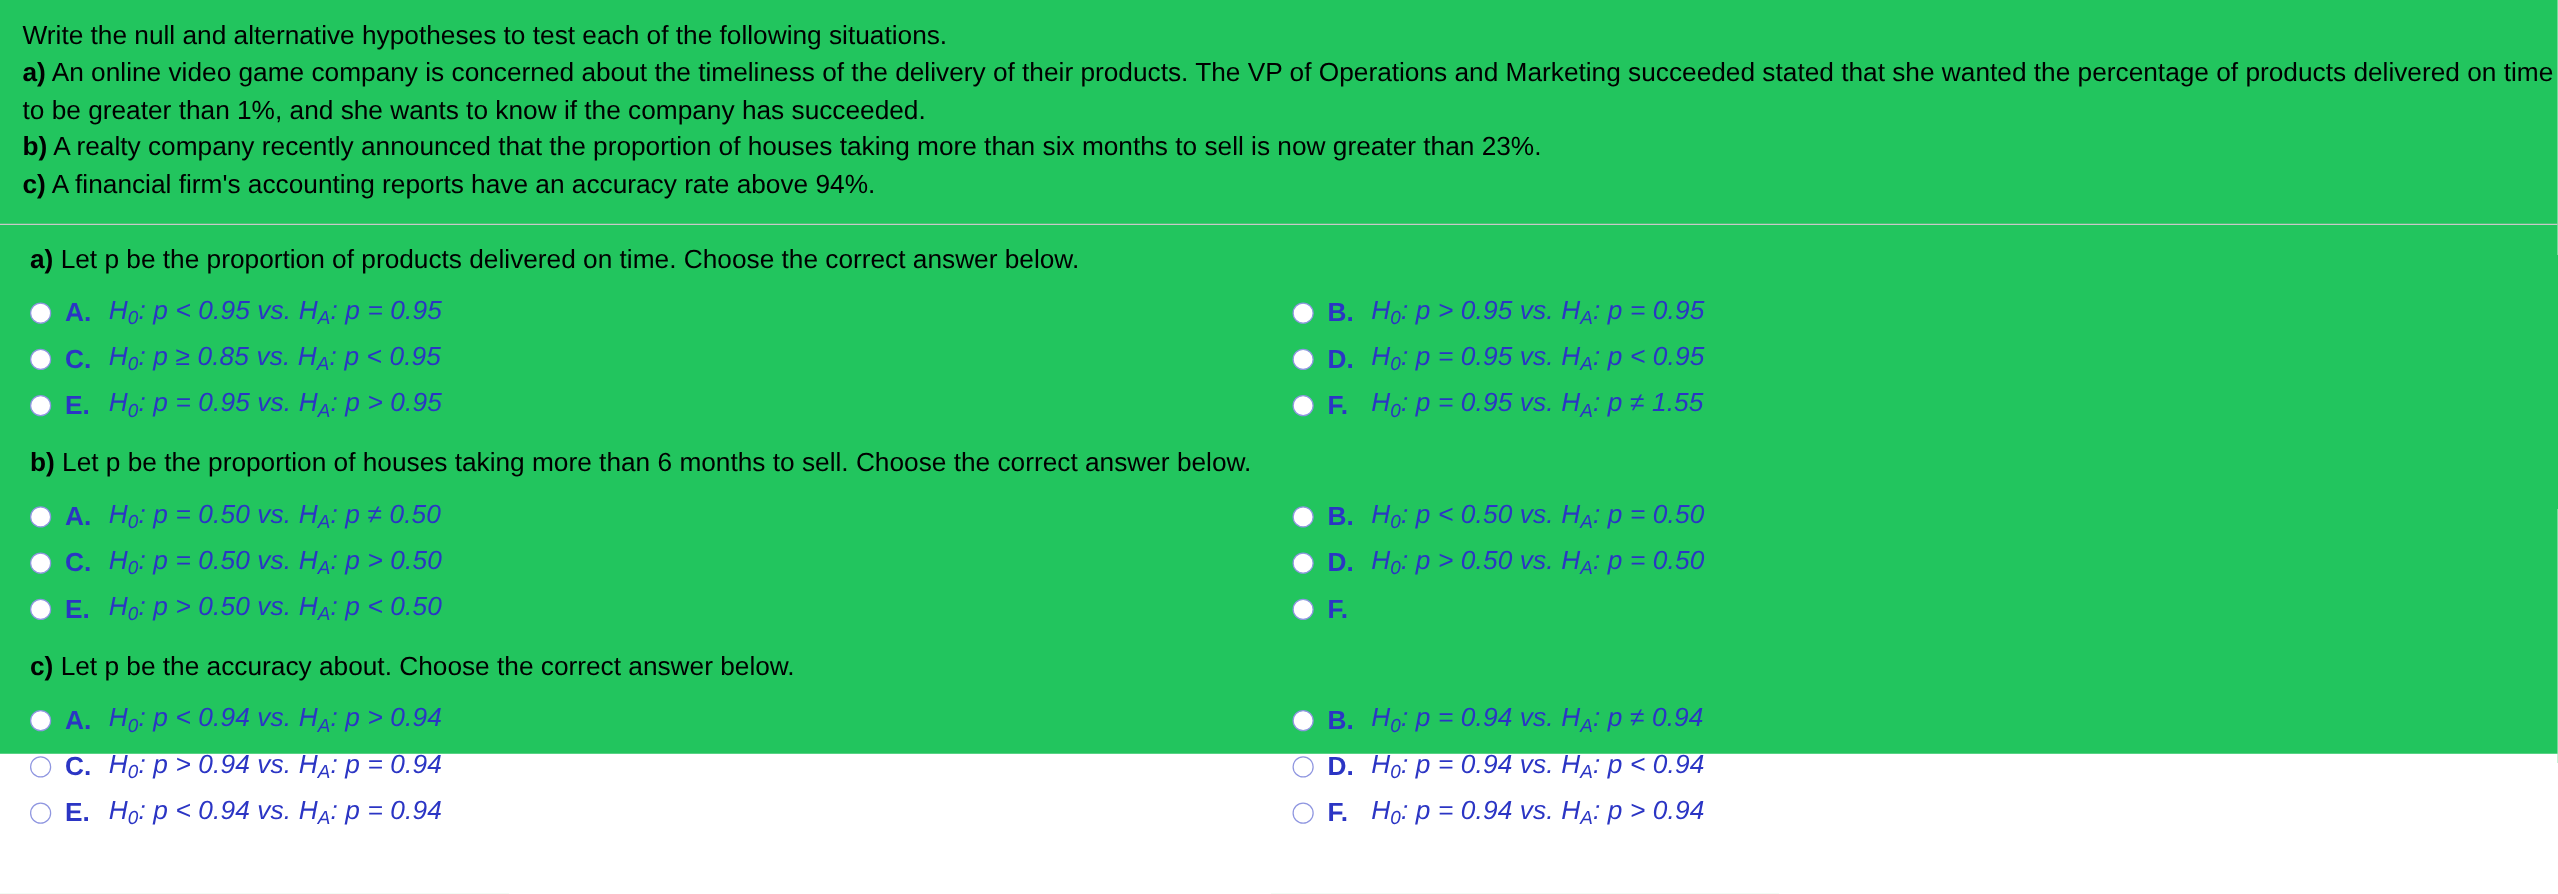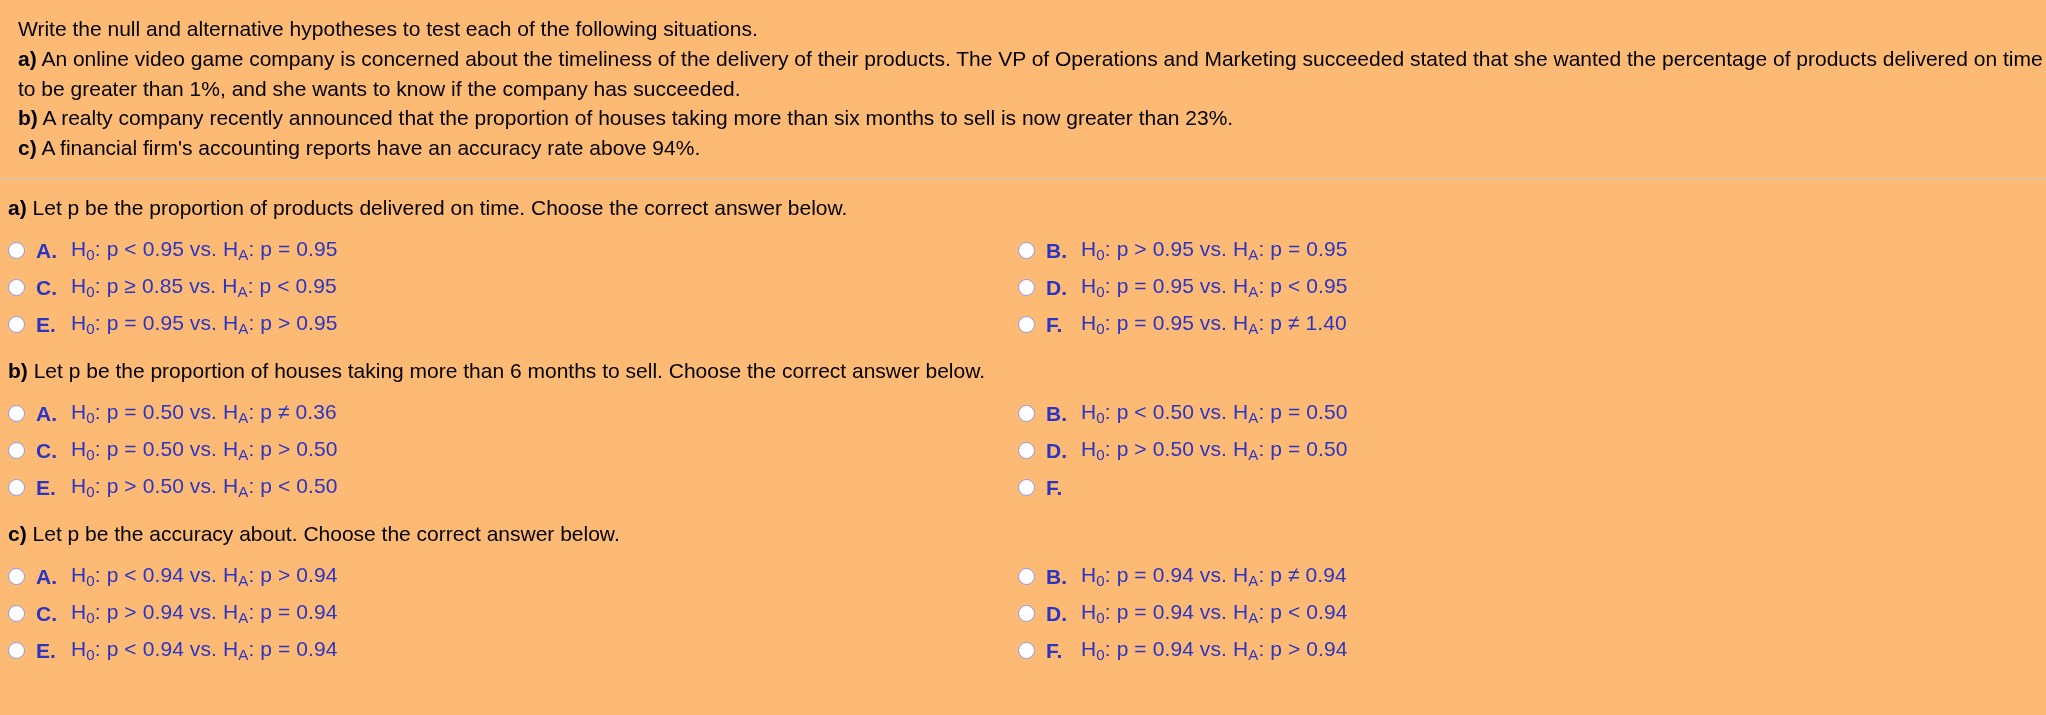--- a/index.html
+++ b/index.html
@@ -9,39 +9,39 @@
     background: #ffffff;
     font-family: "Liberation Sans", sans-serif;
   }
   body {
     width: 2046px;
     height: 715px;
     overflow: hidden;
   }
   .page {
     width: 2046px;
-    height: 715px;
+    height: 603px;
     position: relative;
-    background: #fdba74;
+    background: #22c55e;
   }
   .prompt-block {
     padding: 14px 18px 10px 18px;
     font-size: 21px;
     line-height: 1.42;
     color: #000000;
   }
   .prompt-line { white-space: nowrap; }
   .prompt-line .lbl { font-weight: bold; }
   .divider {
     border-top: 1px solid #c8c8c8;
     margin: 6px 0 0 0;
     width: 100%;
   }
   .section {
-    padding: 0 8px;
+    padding: 0 24px;
   }
   .section-head {
     font-size: 21px;
     color: #000000;
     margin: 16px 0 12px 0;
   }
   .section-head .lbl { font-weight: bold; }
   .choices {
     position: relative;
     display: grid;
@@ -66,20 +66,21 @@
     flex: 0 0 auto;
   }
   .choice-letter {
     font-weight: bold;
     margin-right: 11px;
     min-width: 24px;
   }
   .choice-text {
     white-space: nowrap;
     letter-spacing: 0.1px;
+    font-style: italic;
   }
   .choice-text sub {
     font-size: 0.72em;
     vertical-align: -0.28em;
   }
   .col-right .choice { padding-left: 0; }
 </style>
 </head>
 <body>
 
@@ -138,37 +139,37 @@
           <span class="choice-text"><span>H</span><sub>0</sub><span>: p &gt; 0.95 vs. H</span><sub>A</sub><span>: p = 0.95</span></span>
         </div>
         <div class="choice">
           <span class="radio"></span>
           <span class="choice-letter">D.</span>
           <span class="choice-text"><span>H</span><sub>0</sub><span>: p = 0.95 vs. H</span><sub>A</sub><span>: p &lt; 0.95</span></span>
         </div>
         <div class="choice">
           <span class="radio"></span>
           <span class="choice-letter">F.</span>
-          <span class="choice-text"><span>H</span><sub>0</sub><span>: p = 0.95 vs. H</span><sub>A</sub><span>: p ≠ 1.40</span></span>
+          <span class="choice-text"><span>H</span><sub>0</sub><span>: p = 0.95 vs. H</span><sub>A</sub><span>: p ≠ 1.55</span></span>
         </div>
       </div>
     </div>
   </div>
 
   <div class="section">
     <div class="section-head">
       <span class="lbl">b)</span>
       <span>Let p be the proportion of houses taking more than 6 months to sell. Choose the correct answer below.</span>
     </div>
     <div class="choices">
       <div class="col-left">
         <div class="choice">
           <span class="radio"></span>
           <span class="choice-letter">A.</span>
-          <span class="choice-text"><span>H</span><sub>0</sub><span>: p = 0.50 vs. H</span><sub>A</sub><span>: p ≠ 0.36</span></span>
+          <span class="choice-text"><span>H</span><sub>0</sub><span>: p = 0.50 vs. H</span><sub>A</sub><span>: p ≠ 0.50</span></span>
         </div>
         <div class="choice">
           <span class="radio"></span>
           <span class="choice-letter">C.</span>
           <span class="choice-text"><span>H</span><sub>0</sub><span>: p = 0.50 vs. H</span><sub>A</sub><span>: p &gt; 0.50</span></span>
         </div>
         <div class="choice">
           <span class="radio"></span>
           <span class="choice-letter">E.</span>
           <span class="choice-text"><span>H</span><sub>0</sub><span>: p &gt; 0.50 vs. H</span><sub>A</sub><span>: p &lt; 0.50</span></span>

